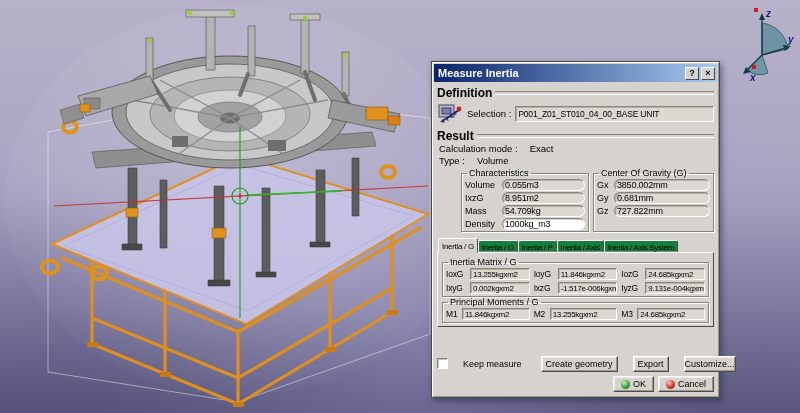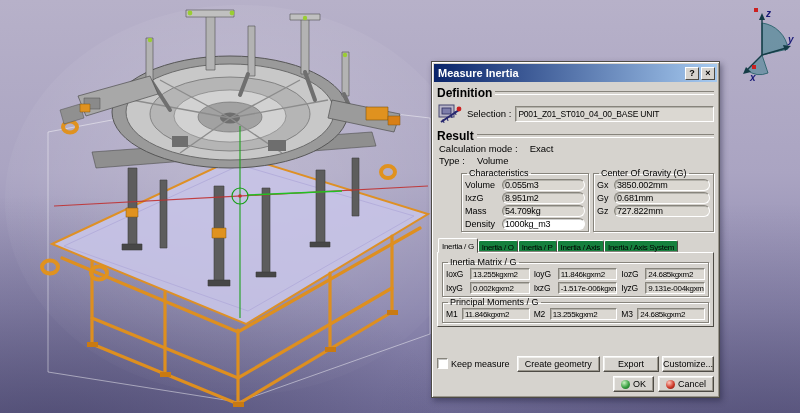--- a/index.html
+++ b/index.html
@@ -79,21 +79,21 @@
     padding:4px 4px 3px 4px;box-sizing:border-box;
   }
   .matrix-group{margin-bottom:3px;}
   .cell-grid{display:grid;grid-template-columns:repeat(3,1fr);gap:2px 4px;margin-top:1px;}
   .cell{display:flex;align-items:center;gap:2px;min-width:0;}
   .cell .rlbl{font-size:8.5px;width:22px;flex:none;letter-spacing:-0.2px;}
   .cell .field{flex:1;height:12px;font-size:8px;letter-spacing:-0.3px;}
   .mom .rlbl{width:14px;}
 
   .spacer{flex:1;}
-  .footer-row{display:flex;align-items:center;gap:3px;height:17px;}
+  .footer-row{display:flex;align-items:center;gap:15px;height:17px;}
   .checkbox{
     width:11px;height:11px;background:#fff;flex:none;
     border:1px solid;border-color:#87847c #fff #fff #87847c;box-shadow:inset 1px 1px 0 rgba(60,58,52,.3);
     box-sizing:border-box;
   }
   .cb-label{font-size:9px;margin-right:4px;white-space:nowrap;}
   .btn{
     background:var(--dialog_bg,#d6d3ce);border:1px solid;border-color:#fff #4e4b45 #4e4b45 #fff;
     box-shadow:inset -1px -1px 0 #9b978e, inset 1px 1px 0 #f0efec;
     font-size:9px;font-family:inherit;height:16px;padding:0 4px;cursor:default;white-space:nowrap;

